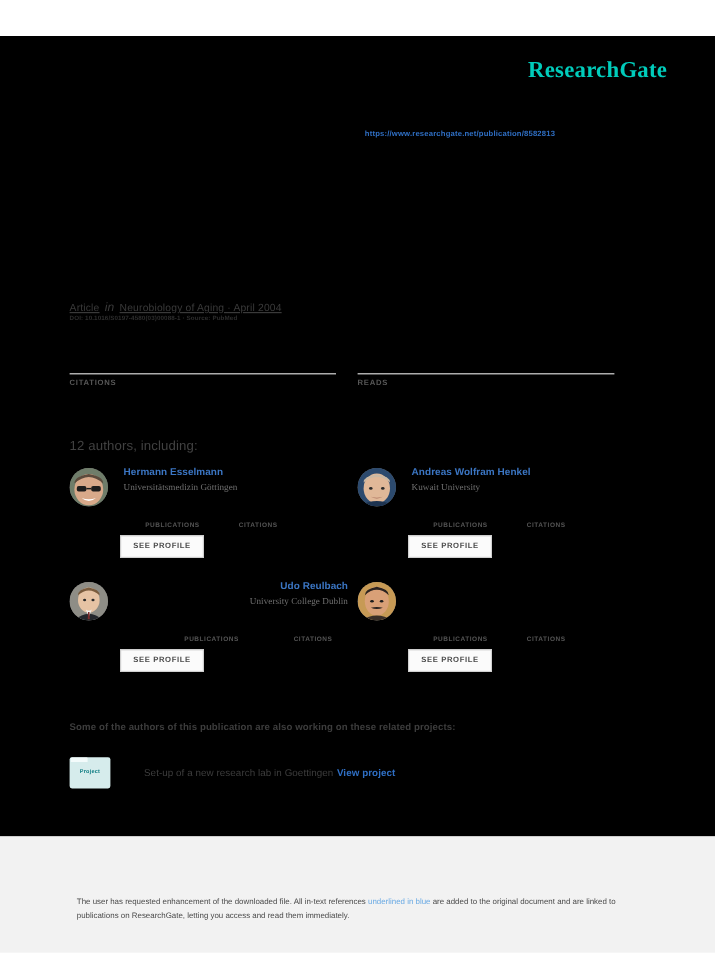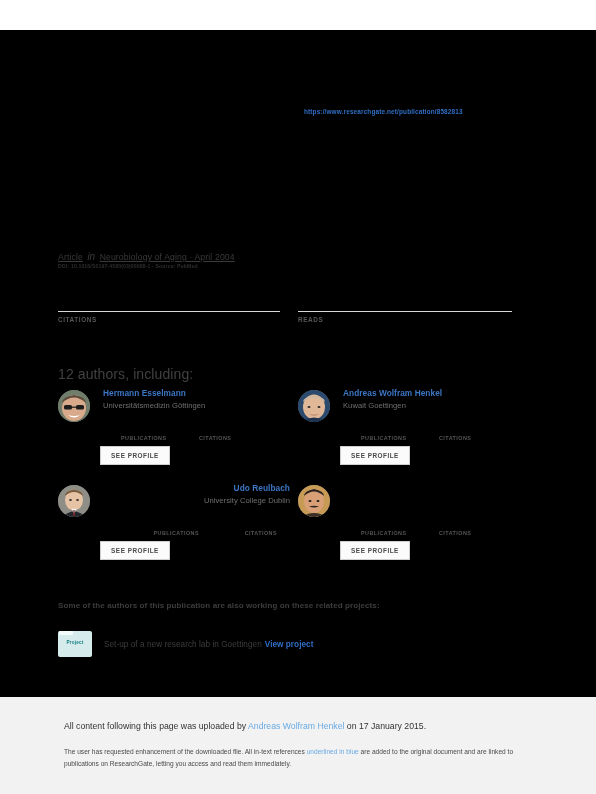--- a/index.html
+++ b/index.html
@@ -113,21 +113,21 @@
     font-size: 6.4px;
     font-weight: 700;
     letter-spacing: 0.6px;
     color: #575757;
   }
 
   
   .authors-head {
     position: absolute;
     left: 58px; top: 366px;
-    font-size: 14px;
+    font-size: 11px;
     color: #414141;
     letter-spacing: 0.1px;
   }
   .author-card {
     position: absolute;
     width: 232px;
     height: 85px;
   }
   .author-card.c0 { left: 58px;  top: 388px; }
   .author-card.c1 { left: 298px; top: 388px; }
@@ -157,20 +157,21 @@
     color: #3b76c4;
     letter-spacing: 0.05px;
     white-space: nowrap;
   }
   .author-affil {
     margin-top: 3px;
     font-size: 7.6px;
     color: #707070;
     letter-spacing: 0.05px;
     white-space: nowrap;
+    font-family: Liberation Serif, serif;
   }
   .metric-row {
     position: absolute;
     left: 63px; top: 38px;
     width: 170px;
     display: flex;
   }
   .metric {
     width: 78px;
   }
@@ -235,21 +236,21 @@
     position: absolute;
     left: 0; right: 0;
     top: 9px;
     text-align: center;
     font-size: 4.6px;
     font-weight: 700;
     color: #0e7c82;
     letter-spacing: 0.2px;
   }
   .project-text {
-    margin-left: 12px;
+    margin-left: 28px;
     font-size: 8.2px;
     color: #3d3d3d;
     letter-spacing: 0.05px;
     white-space: nowrap;
     text-align: center;
   }
   .project-link {
     font-weight: 700;
     color: #2f6fc4;
     margin-left: 3px;
@@ -280,20 +281,21 @@
 </style>
 </head>
 <body>
 
 <div class="page">
 
   <div class="top-white"></div>
   <div class="dark-panel"></div>
   <div class="footer-band"></div>
 
+  <div class="brand">ResearchGate</div>
 
   <div class="pub-url">https://www.researchgate.net/publication/8582813</div>
 
   <div class="article-meta">
     <span class="lead">Article</span>
     <span class="in-word">in</span>
     <span class="lead">Neurobiology of Aging · April 2004</span>
   </div>
   <div class="doi-line">DOI: 10.1016/S0197-4580(03)00088-1 · Source: PubMed</div>
 
@@ -346,21 +348,21 @@
         <ellipse cx="16" cy="17" rx="11" ry="12.5" fill="#e0b898"></ellipse>
         <path d="M5 12 Q16 3 27 12 Q27 7 16 5.5 Q5 7 5 12Z" fill="#cbb9a4"></path>
         <ellipse cx="11" cy="17" rx="1.5" ry="1.1" fill="#2b2b2b"></ellipse>
         <ellipse cx="21" cy="17" rx="1.5" ry="1.1" fill="#2b2b2b"></ellipse>
         <path d="M11 24 Q16 27 21 24 Q16 25.5 11 24Z" fill="#a8705c"></path>
         <path d="M3 31 Q16 24 29 31 L29 32 L3 32Z" fill="#1d3350"></path>
       </svg>
     </div>
     <div class="author-body">
       <div class="author-name">Andreas Wolfram Henkel</div>
-      <div class="author-affil">Kuwait Goettingen</div>
+      <div class="author-affil">Kuwait University</div>
     </div>
     <div class="metric-row">
       <div class="metric">
         <div class="metric-num"></div>
         <div class="metric-label">PUBLICATIONS</div>
       </div>
       <div class="metric">
         <div class="metric-num"></div>
         <div class="metric-label">CITATIONS</div>
       </div>
@@ -427,20 +429,17 @@
   <div class="project-row">
     <div class="project-icon">
       <div class="tab"></div>
       <div class="tag">Project</div>
     </div>
     <div class="project-text">
       <span>Set-up of a new research lab in Goettingen</span><span class="project-link">View project</span>
     </div>
   </div>
 
-  <div class="footer-line1">
-    <span>All content following this page was uploaded by </span><span class="person">Andreas Wolfram Henkel</span><span> on 17 January 2015.</span>
-  </div>
   <div class="footer-small">
     <span>The user has requested enhancement of the downloaded file. All in-text references </span><span class="blue">underlined in blue</span><span> are added to the original document and are linked to publications on ResearchGate, letting you access and read them immediately.</span>
   </div>
 
 </div>
 
 </body></html>

